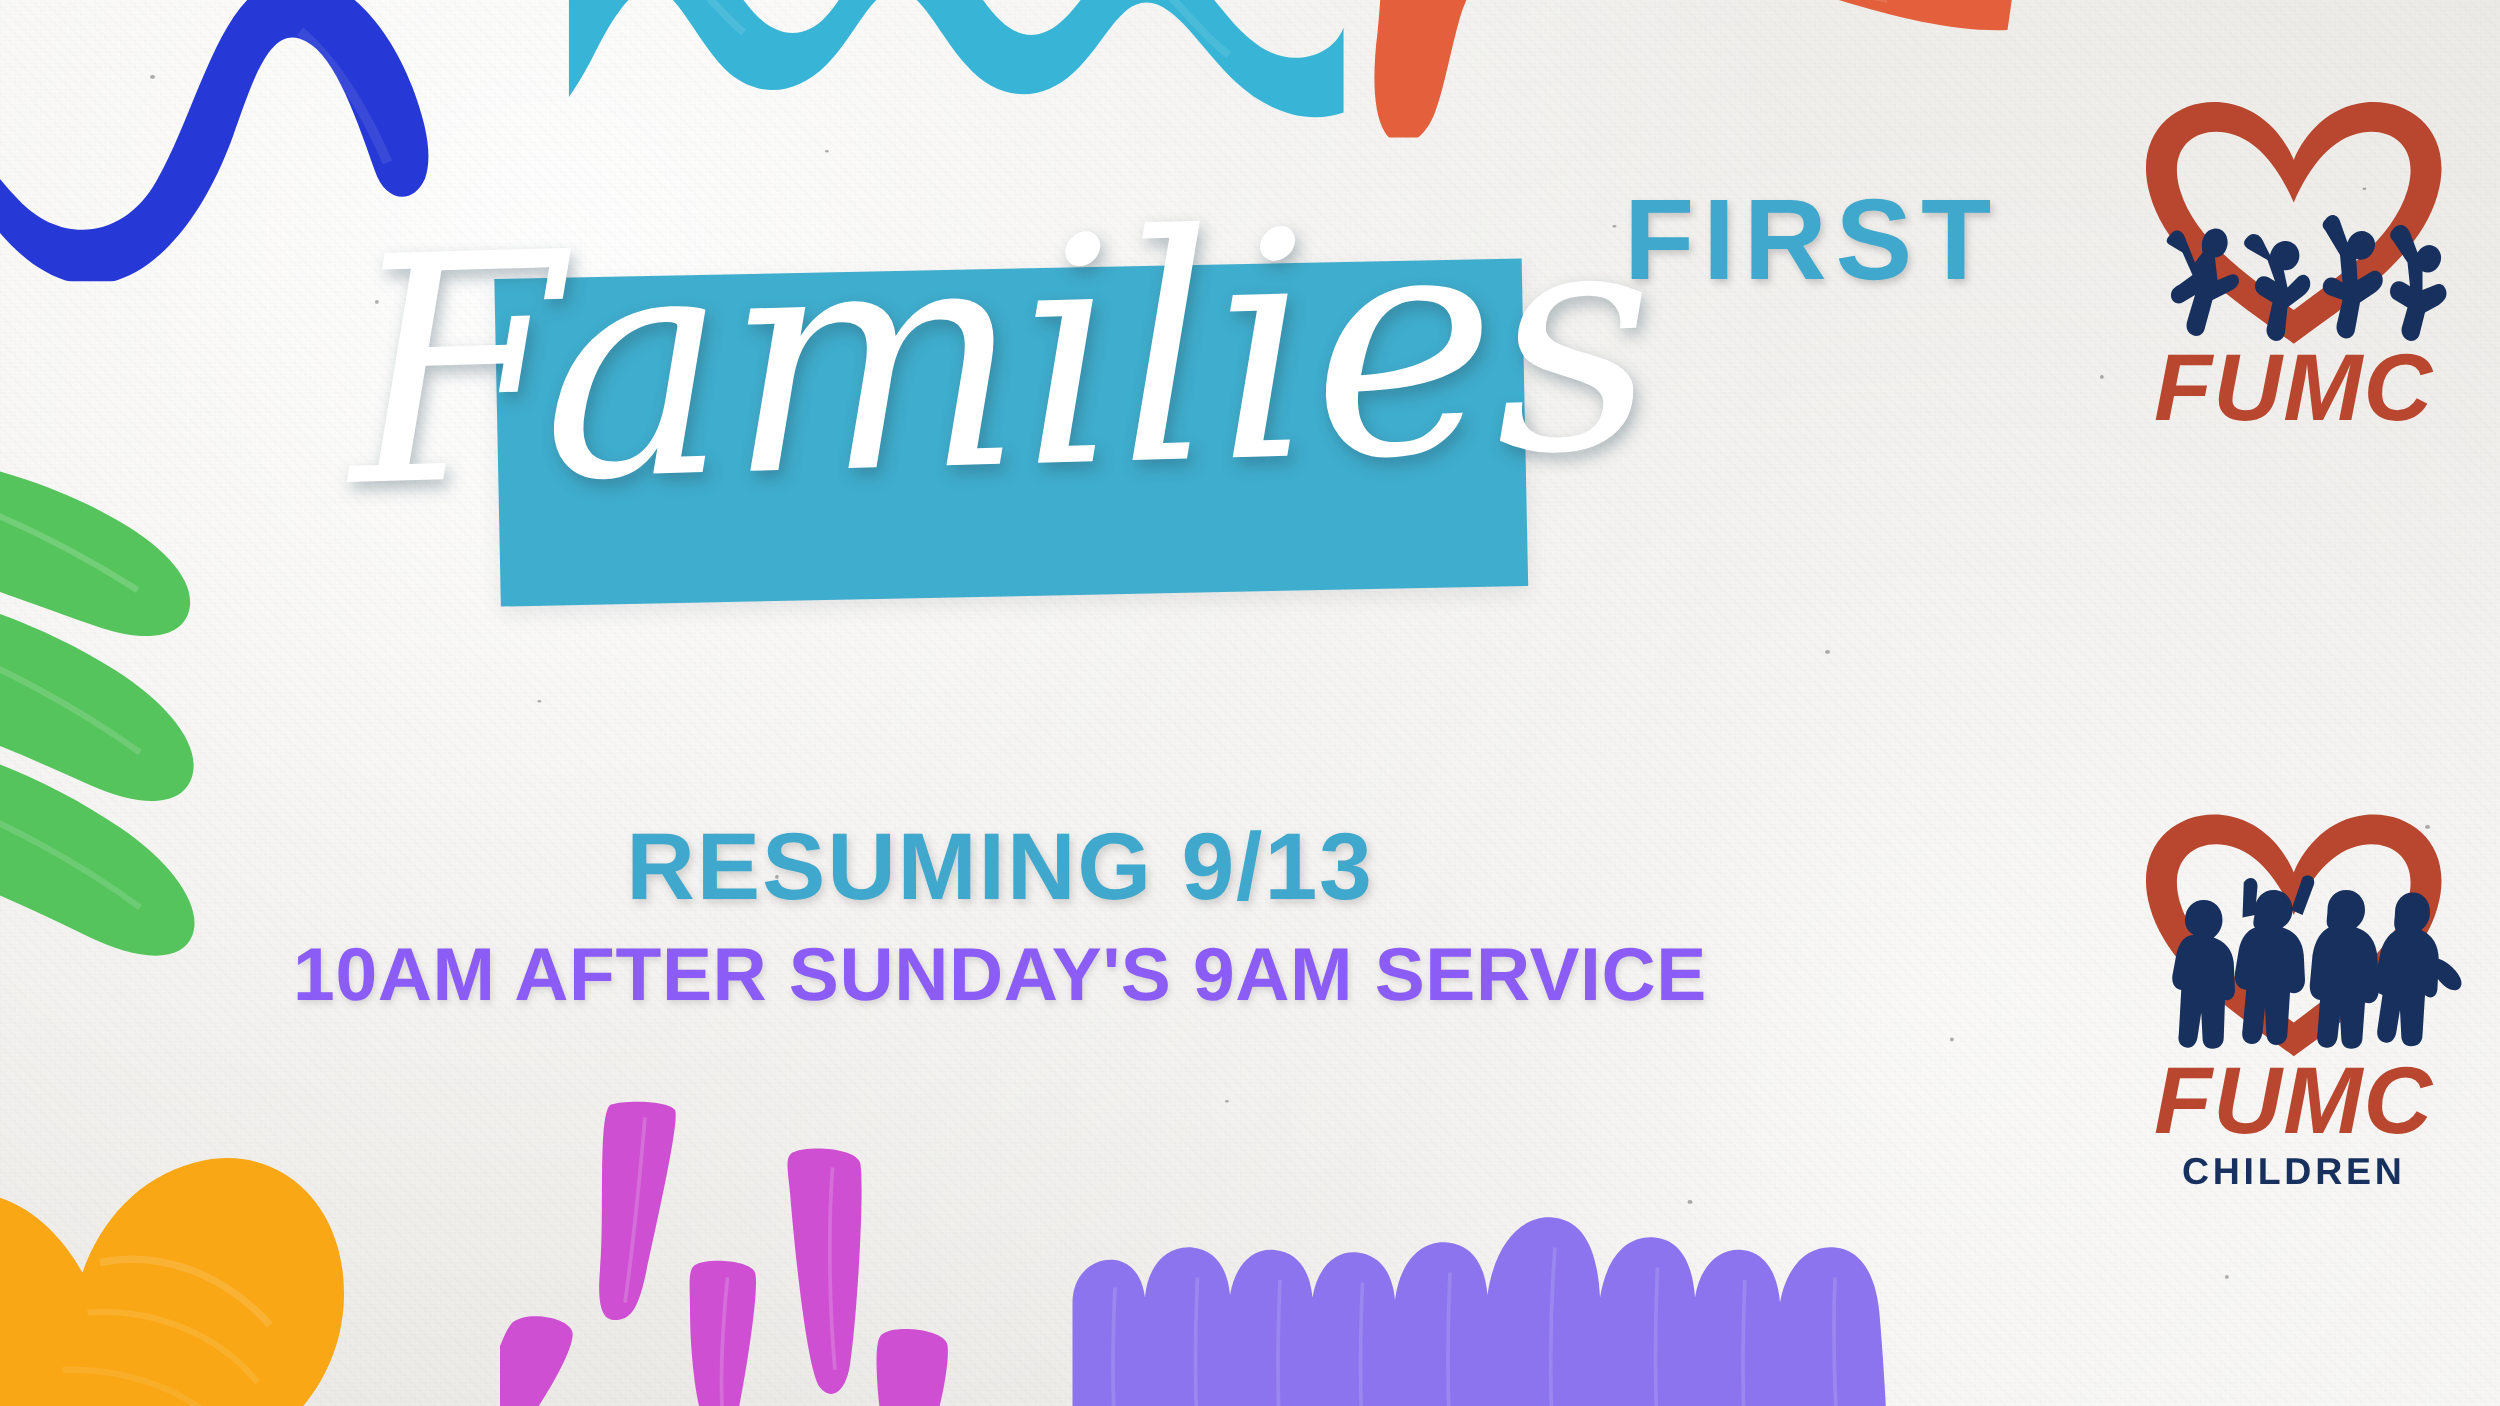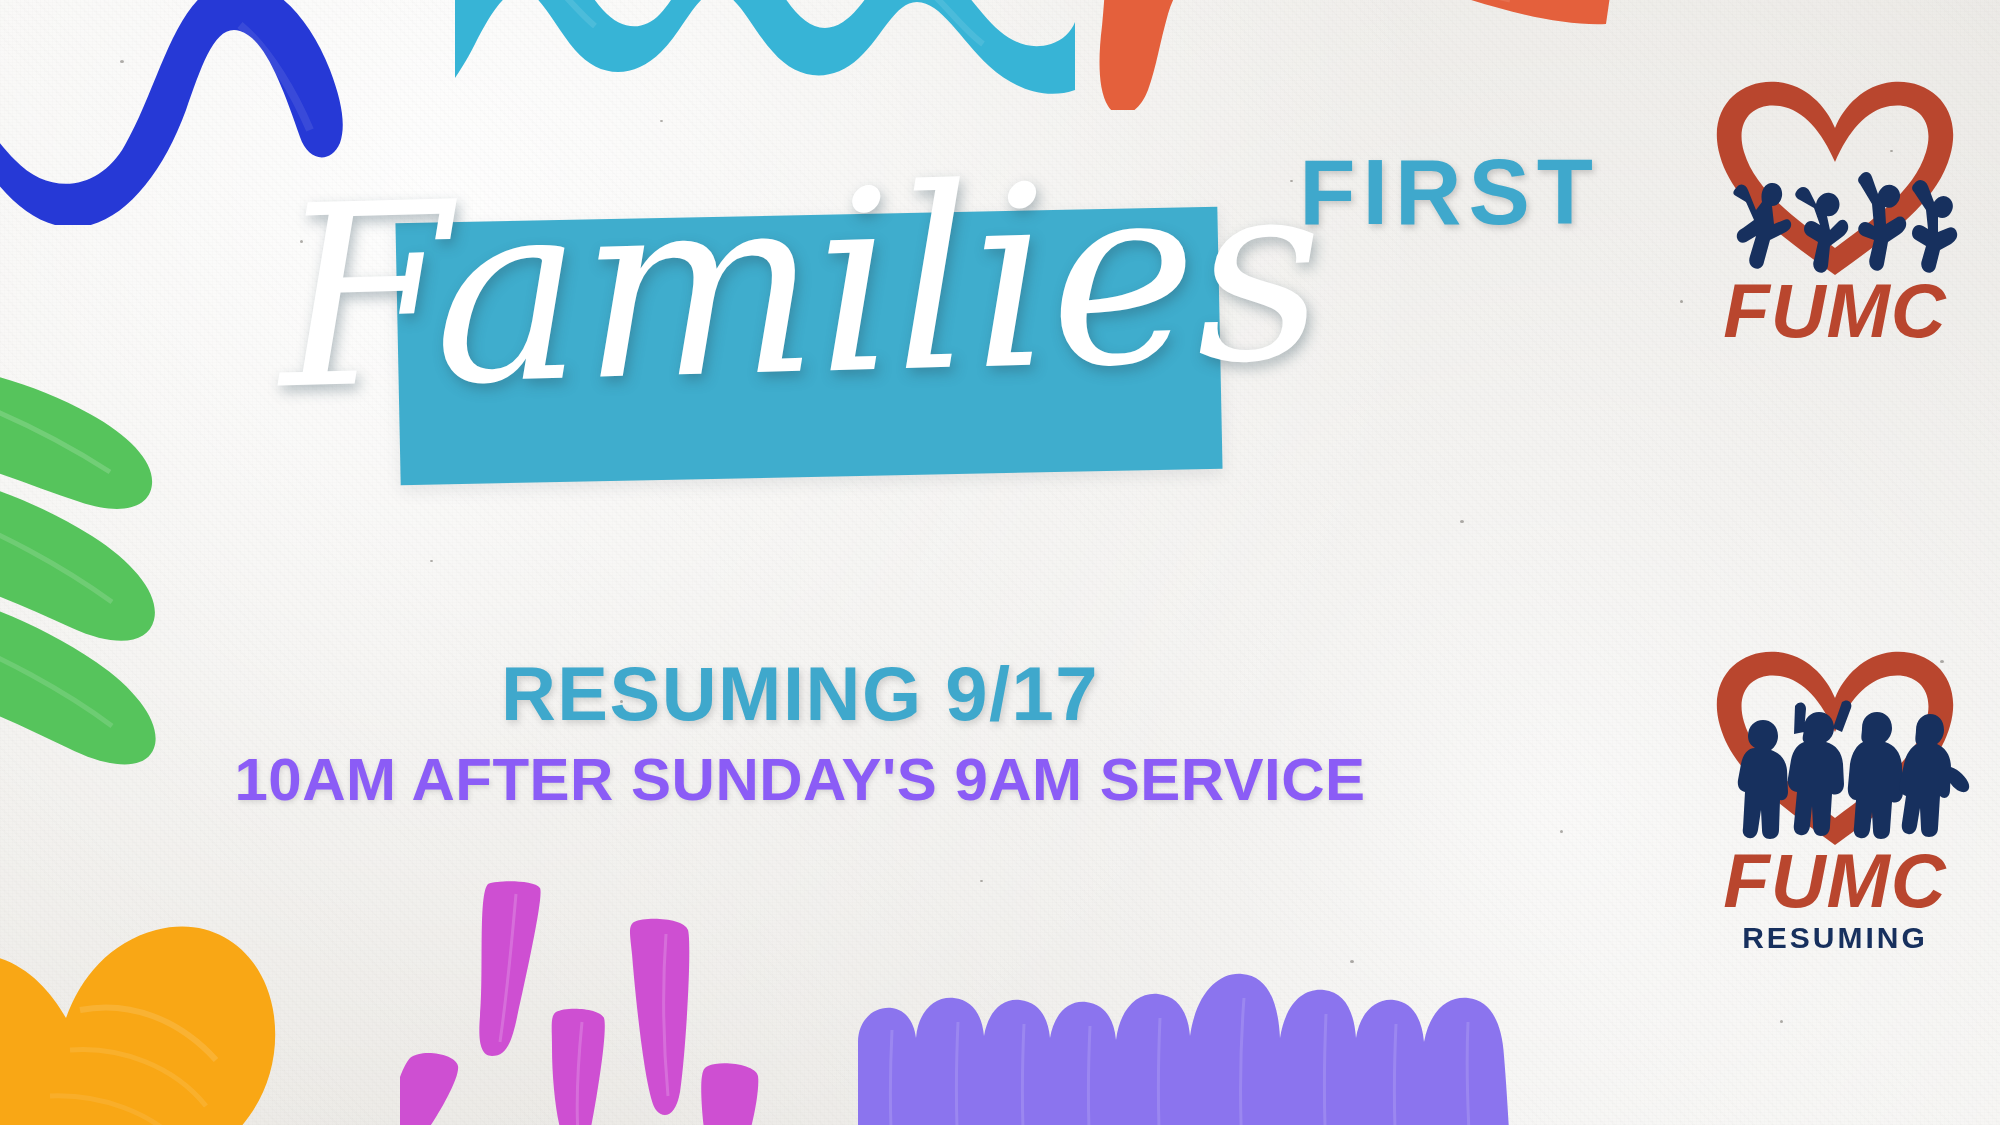--- a/index.html
+++ b/index.html
@@ -237,21 +237,21 @@
         <path d="M 556 74 C 554 118, 554 166, 556 200"></path>
         <path d="M 628 72 C 626 118, 628 166, 630 200"></path>
       </g>
     </svg>
   </div>
 
   <div class="type-block">
     <div class="blue-band"></div>
     <div class="first-word">FIRST</div>
     <div class="script-word">Families</div>
-    <div class="resuming">RESUMING 9/17</div>
+    <div class="resuming">RESUMING 9/13</div>
     <div class="service-line">10AM AFTER SUNDAY'S 9AM SERVICE</div>
   </div>
 
   <div class="logo logo-youth">
     <div class="logo-mark">
       <svg width="270" height="215" viewBox="0 0 270 215">
         <path d="M 135 205 C 90 172, 34 136, 20 86 C 6 38, 40 8, 78 12 C 106 15, 126 36, 135 58 C 144 36, 164 15, 192 12 C 230 8, 264 38, 250 86 C 236 136, 180 172, 135 205 Z
                  M 135 178 C 172 150, 214 122, 226 82 C 236 48, 214 32, 190 36 C 166 40, 148 62, 135 92 C 122 62, 104 40, 80 36 C 56 32, 34 48, 44 82 C 56 122, 98 150, 135 178 Z" fill="#b9462e" fill-rule="evenodd"></path>
         <g fill="#17305e">
           <path d="M 36 118 C 40 112, 46 114, 48 120 L 56 140 L 62 132 C 60 122, 64 114, 71 113 C 78 112, 83 118, 82 126 C 81 132, 77 136, 72 136 L 74 154 L 84 150 C 88 148, 92 151, 91 156 C 90 160, 86 162, 82 164 L 70 170 L 64 192 C 63 198, 58 200, 54 198 C 50 196, 48 192, 50 186 L 56 166 L 46 172 C 42 174, 38 172, 37 168 C 36 163, 39 160, 43 158 L 54 150 L 46 132 L 36 126 C 32 124, 33 121, 36 118 Z"></path>
@@ -274,16 +274,16 @@
           <path d="M 104 88 C 104 78, 111 72, 119 72 C 127 72, 134 78, 134 88 C 134 94, 131 99, 126 102 C 136 105, 142 112, 143 124 L 144 144 C 144 152, 138 156, 132 154 L 130 186 C 130 193, 126 196, 121 196 C 116 196, 113 192, 113 186 L 112 166 L 110 186 C 109 193, 105 196, 100 195 C 95 194, 93 190, 94 184 L 97 152 C 90 151, 87 146, 88 138 L 91 120 C 93 110, 98 104, 104 102 C 101 99, 104 94, 104 88 Z
                    M 95 66 C 99 60, 106 62, 106 69 L 104 92 L 94 94 Z
                    M 142 62 C 147 58, 153 62, 151 68 L 142 92 L 133 88 Z"></path>
           <path d="M 162 88 C 162 78, 169 72, 177 72 C 185 72, 192 78, 192 88 C 192 94, 189 99, 185 102 C 195 105, 201 113, 202 126 L 203 152 C 203 160, 198 164, 192 162 L 190 190 C 190 196, 186 199, 181 199 C 176 199, 173 196, 173 190 L 172 172 L 170 190 C 169 196, 165 199, 160 198 C 155 197, 153 193, 154 187 L 156 160 C 150 159, 147 154, 148 146 L 150 124 C 152 112, 157 105, 163 102 C 160 99, 162 94, 162 88 Z"></path>
           <path d="M 216 90 C 216 80, 223 74, 230 74 C 238 74, 244 80, 244 90 C 244 96, 241 101, 237 104 C 246 108, 251 116, 251 128 L 250 150 C 250 158, 244 160, 240 156 L 238 188 C 238 194, 234 197, 229 197 C 224 197, 221 194, 221 188 L 220 168 L 217 186 C 216 192, 212 195, 208 194 C 203 193, 201 189, 202 183 L 206 156 C 200 154, 198 149, 200 142 L 204 124 C 206 114, 211 107, 217 104 C 214 101, 216 95, 216 90 Z
                    M 248 126 C 256 128, 264 134, 268 142 C 271 148, 268 153, 262 152 C 256 151, 250 144, 246 136 Z"></path>
         </g>
       </svg>
     </div>
     <div class="logo-fumc">FUMC</div>
-    <div class="logo-sub">RESUMING</div>
+    <div class="logo-sub">CHILDREN</div>
   </div>
 
 </div>
 
 </body></html>

